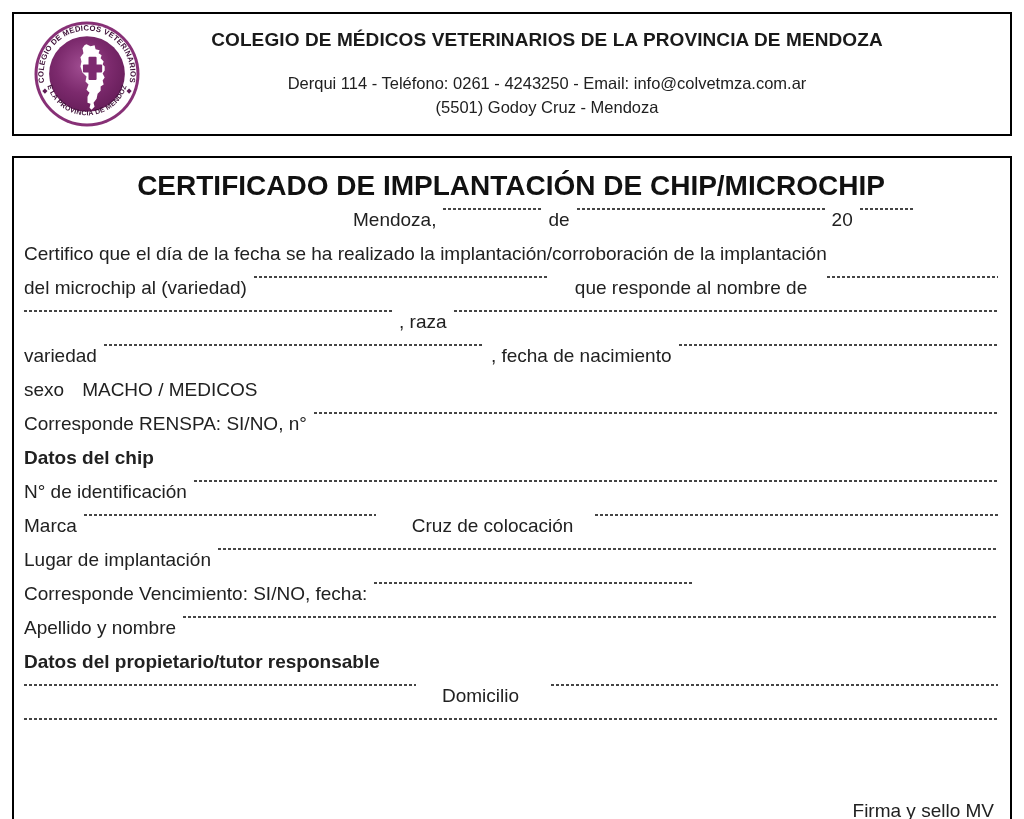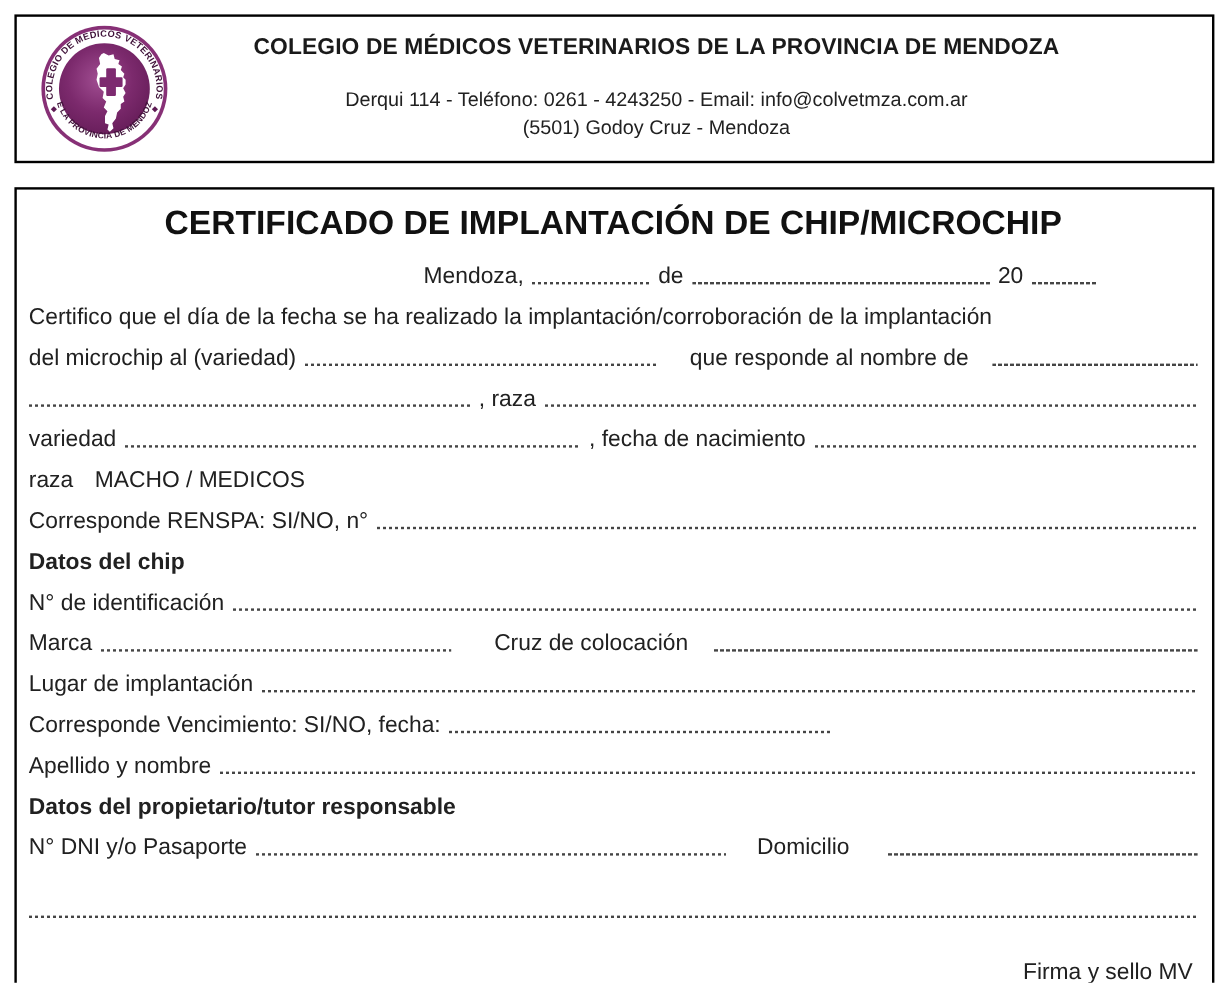--- a/index.html
+++ b/index.html
@@ -23,21 +23,21 @@
 
   
   .main-box {
     box-sizing:border-box; height:667px; border:2px solid #000;
     margin-top:20px; padding:8px 12px 0 10px;
   }
   .title {
     font-size:28px; font-weight:bold; text-align:center; color:#111;
     height:42px; line-height:40px;
   }
-  .line { display:flex; align-items:flex-end; height:34px; column-gap:7px; font-size:19px; }
+  .line { display:flex; height:34px; column-gap:7px; font-size:19px; }
   .line > span { line-height:23px; white-space:nowrap; }
   .sp { flex:none; }
   .blank {
     flex:none; height:2px; margin-bottom:5px;
     background-image:repeating-linear-gradient(90deg,#454545 0 3px,transparent 3px 5px);
   }
   .blank.grow { flex:1; }
   .bold { font-weight:bold; }
   .firma-line { text-align:right; font-size:19px; padding-right:4px; margin-top:30px; }
 </style>
@@ -116,21 +116,21 @@
     </div>
 
     <div class="line">
       <span>variedad</span>
       <span class="blank" style="width:380px"></span>
       <span>, fecha de nacimiento</span>
       <span class="blank grow"></span>
     </div>
 
     <div class="line">
-      <span>raza</span>
+      <span>sexo</span>
       <span class="sp" style="width:4px"></span>
       <span>MACHO / MEDICOS</span>
     </div>
 
     <div class="line">
       <span>Corresponde RENSPA: SI/NO, n°</span>
       <span class="blank grow"></span>
     </div>
 
     <div class="line">
@@ -164,21 +164,20 @@
     <div class="line">
       <span>Apellido y nombre</span>
       <span class="blank grow"></span>
     </div>
 
     <div class="line">
       <span class="bold">Datos del propietario/tutor responsable</span>
     </div>
 
     <div class="line">
-      <span>N° DNI y/o Pasaporte</span>
       <span class="blank" style="width:392px"></span>
       <span class="sp" style="width:12px"></span>
       <span>Domicilio</span>
       <span class="sp" style="width:18px"></span>
       <span class="blank grow"></span>
     </div>
 
     <div class="line" style="height:52px">
       <span class="blank grow"></span>
     </div>

